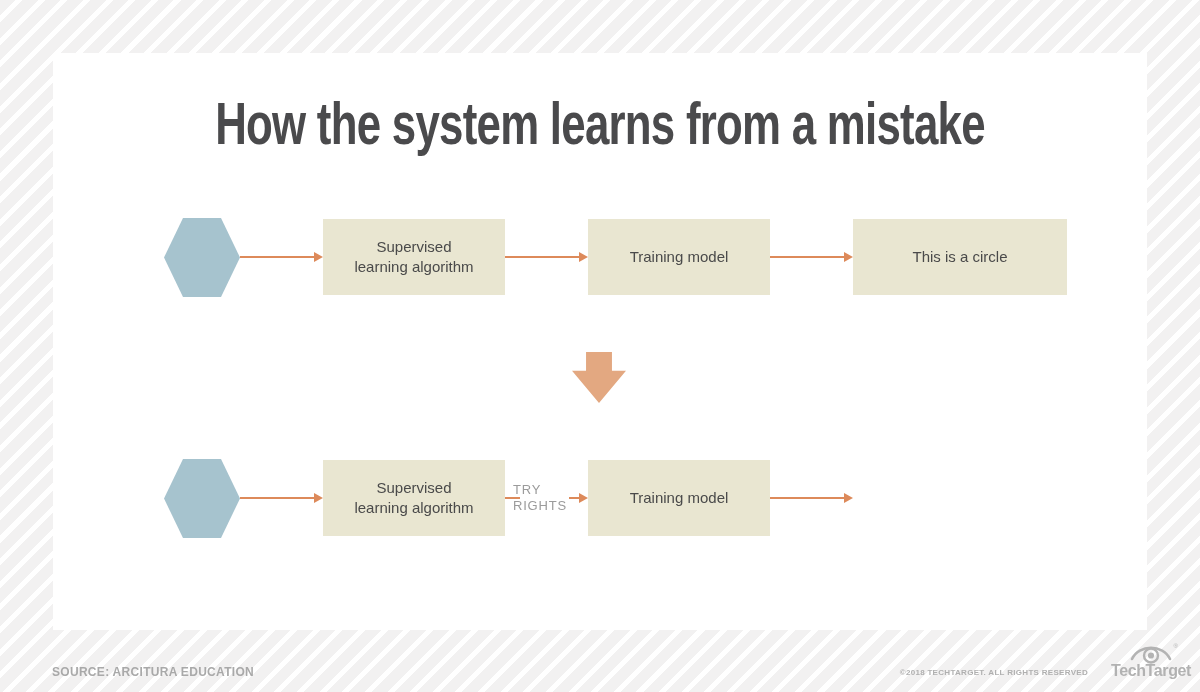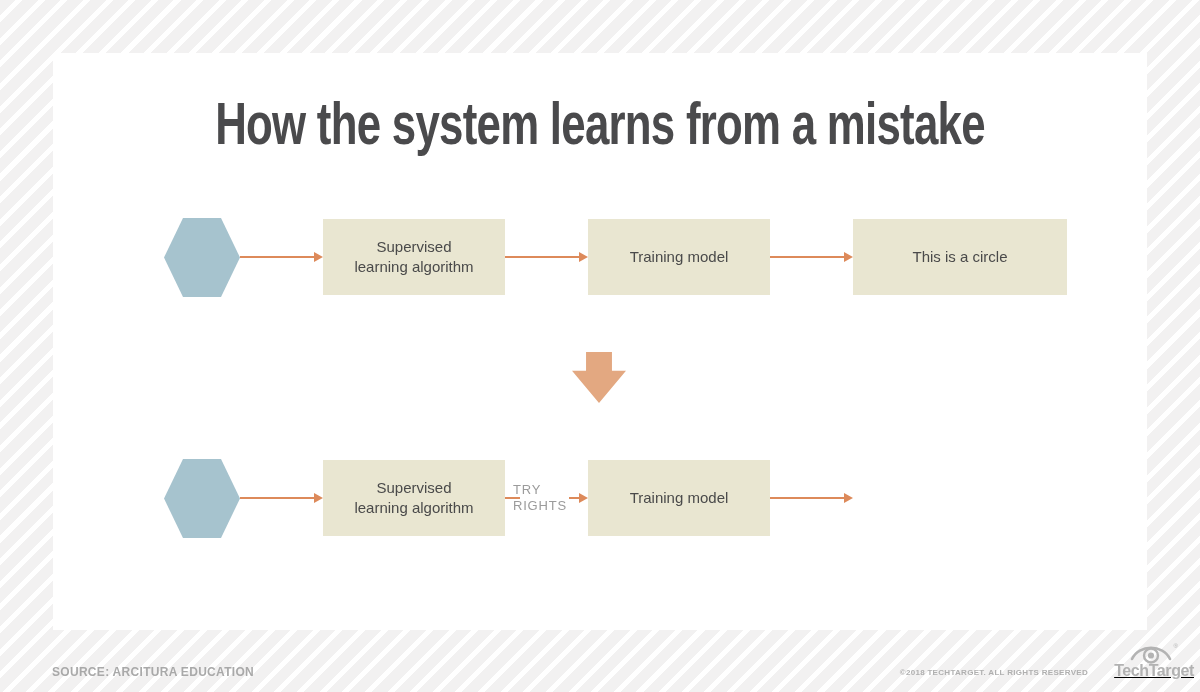--- a/index.html
+++ b/index.html
@@ -102,22 +102,21 @@
     right: 112px; top: 668px;
     font-size: 8px;
     font-weight: bold;
     letter-spacing: 0.3px;
     color: #b0b0b0;
   }
   .brand {
     position: absolute;
     left: 1108px; top: 641px;
     width: 86px;
-    text-align: right;
-    text-decoration: underline;
+    text-align: center;
   }
   .brand .eye { display: block; margin: 0 auto -3px auto; }
   .brand .brand-text {
     font-size: 16px;
     font-weight: bold;
     letter-spacing: -0.4px;
     color: #b2b2b2;
     line-height: 16px;
   }
   .brand .reg {

